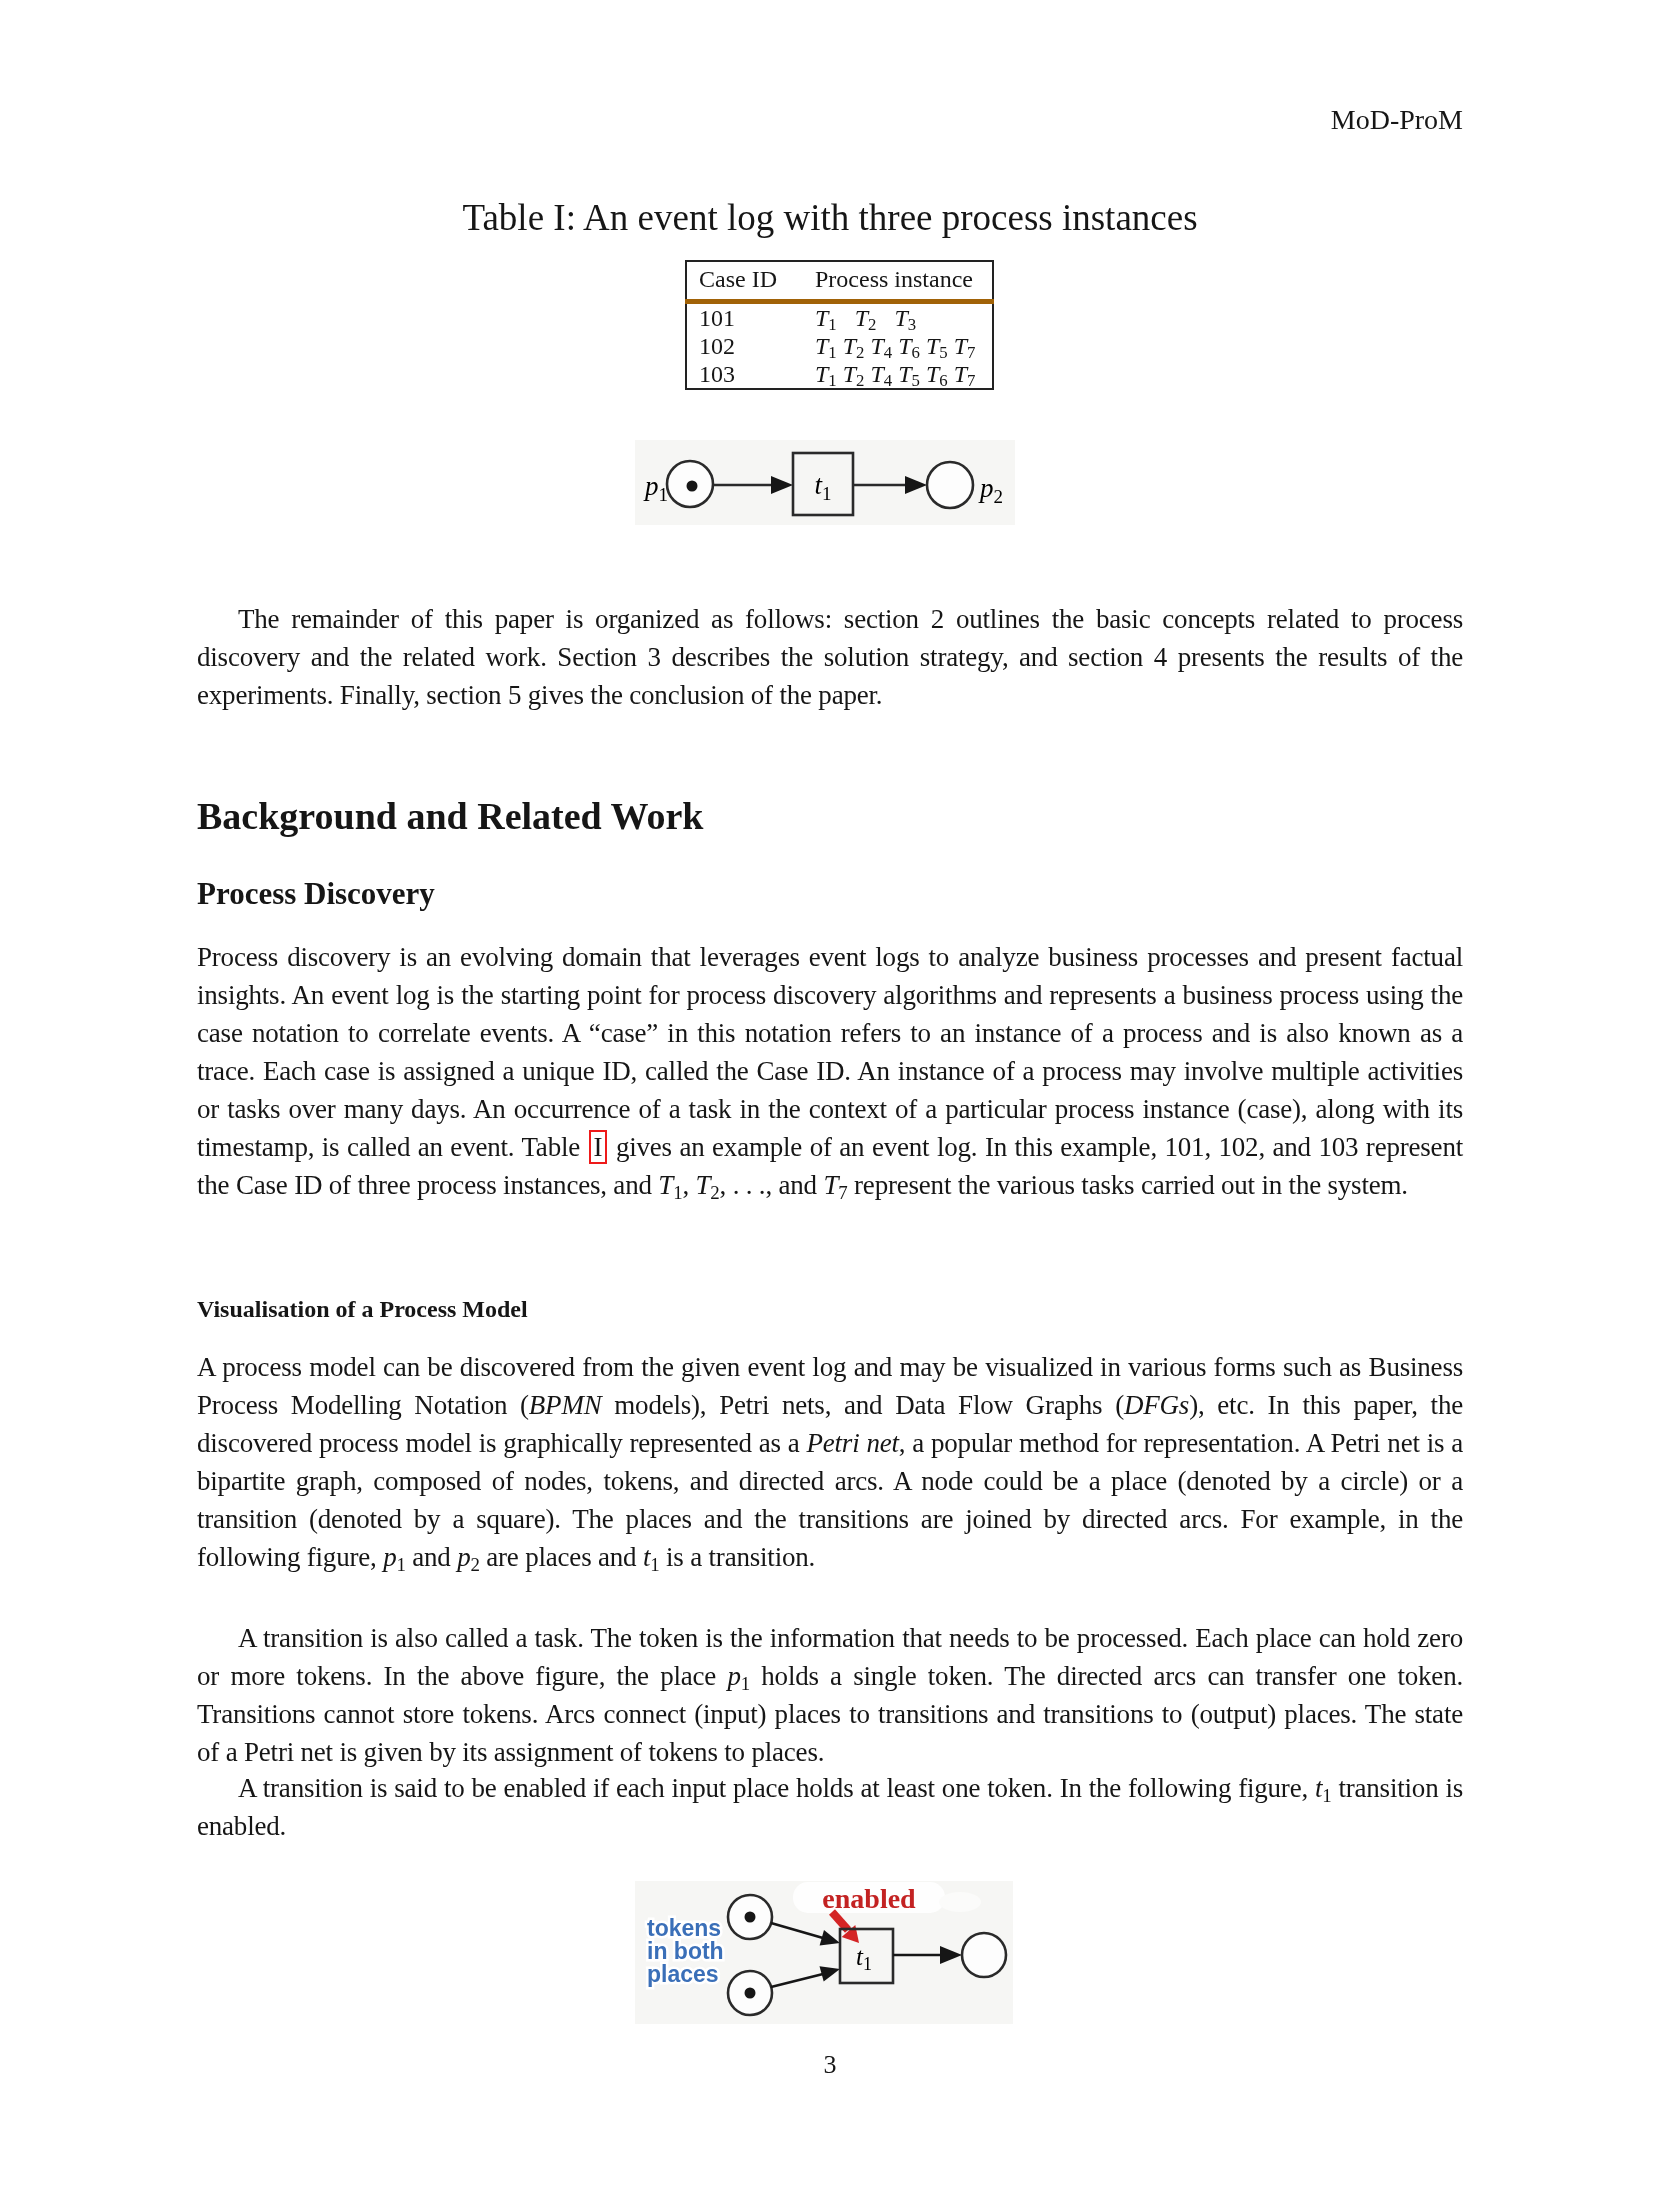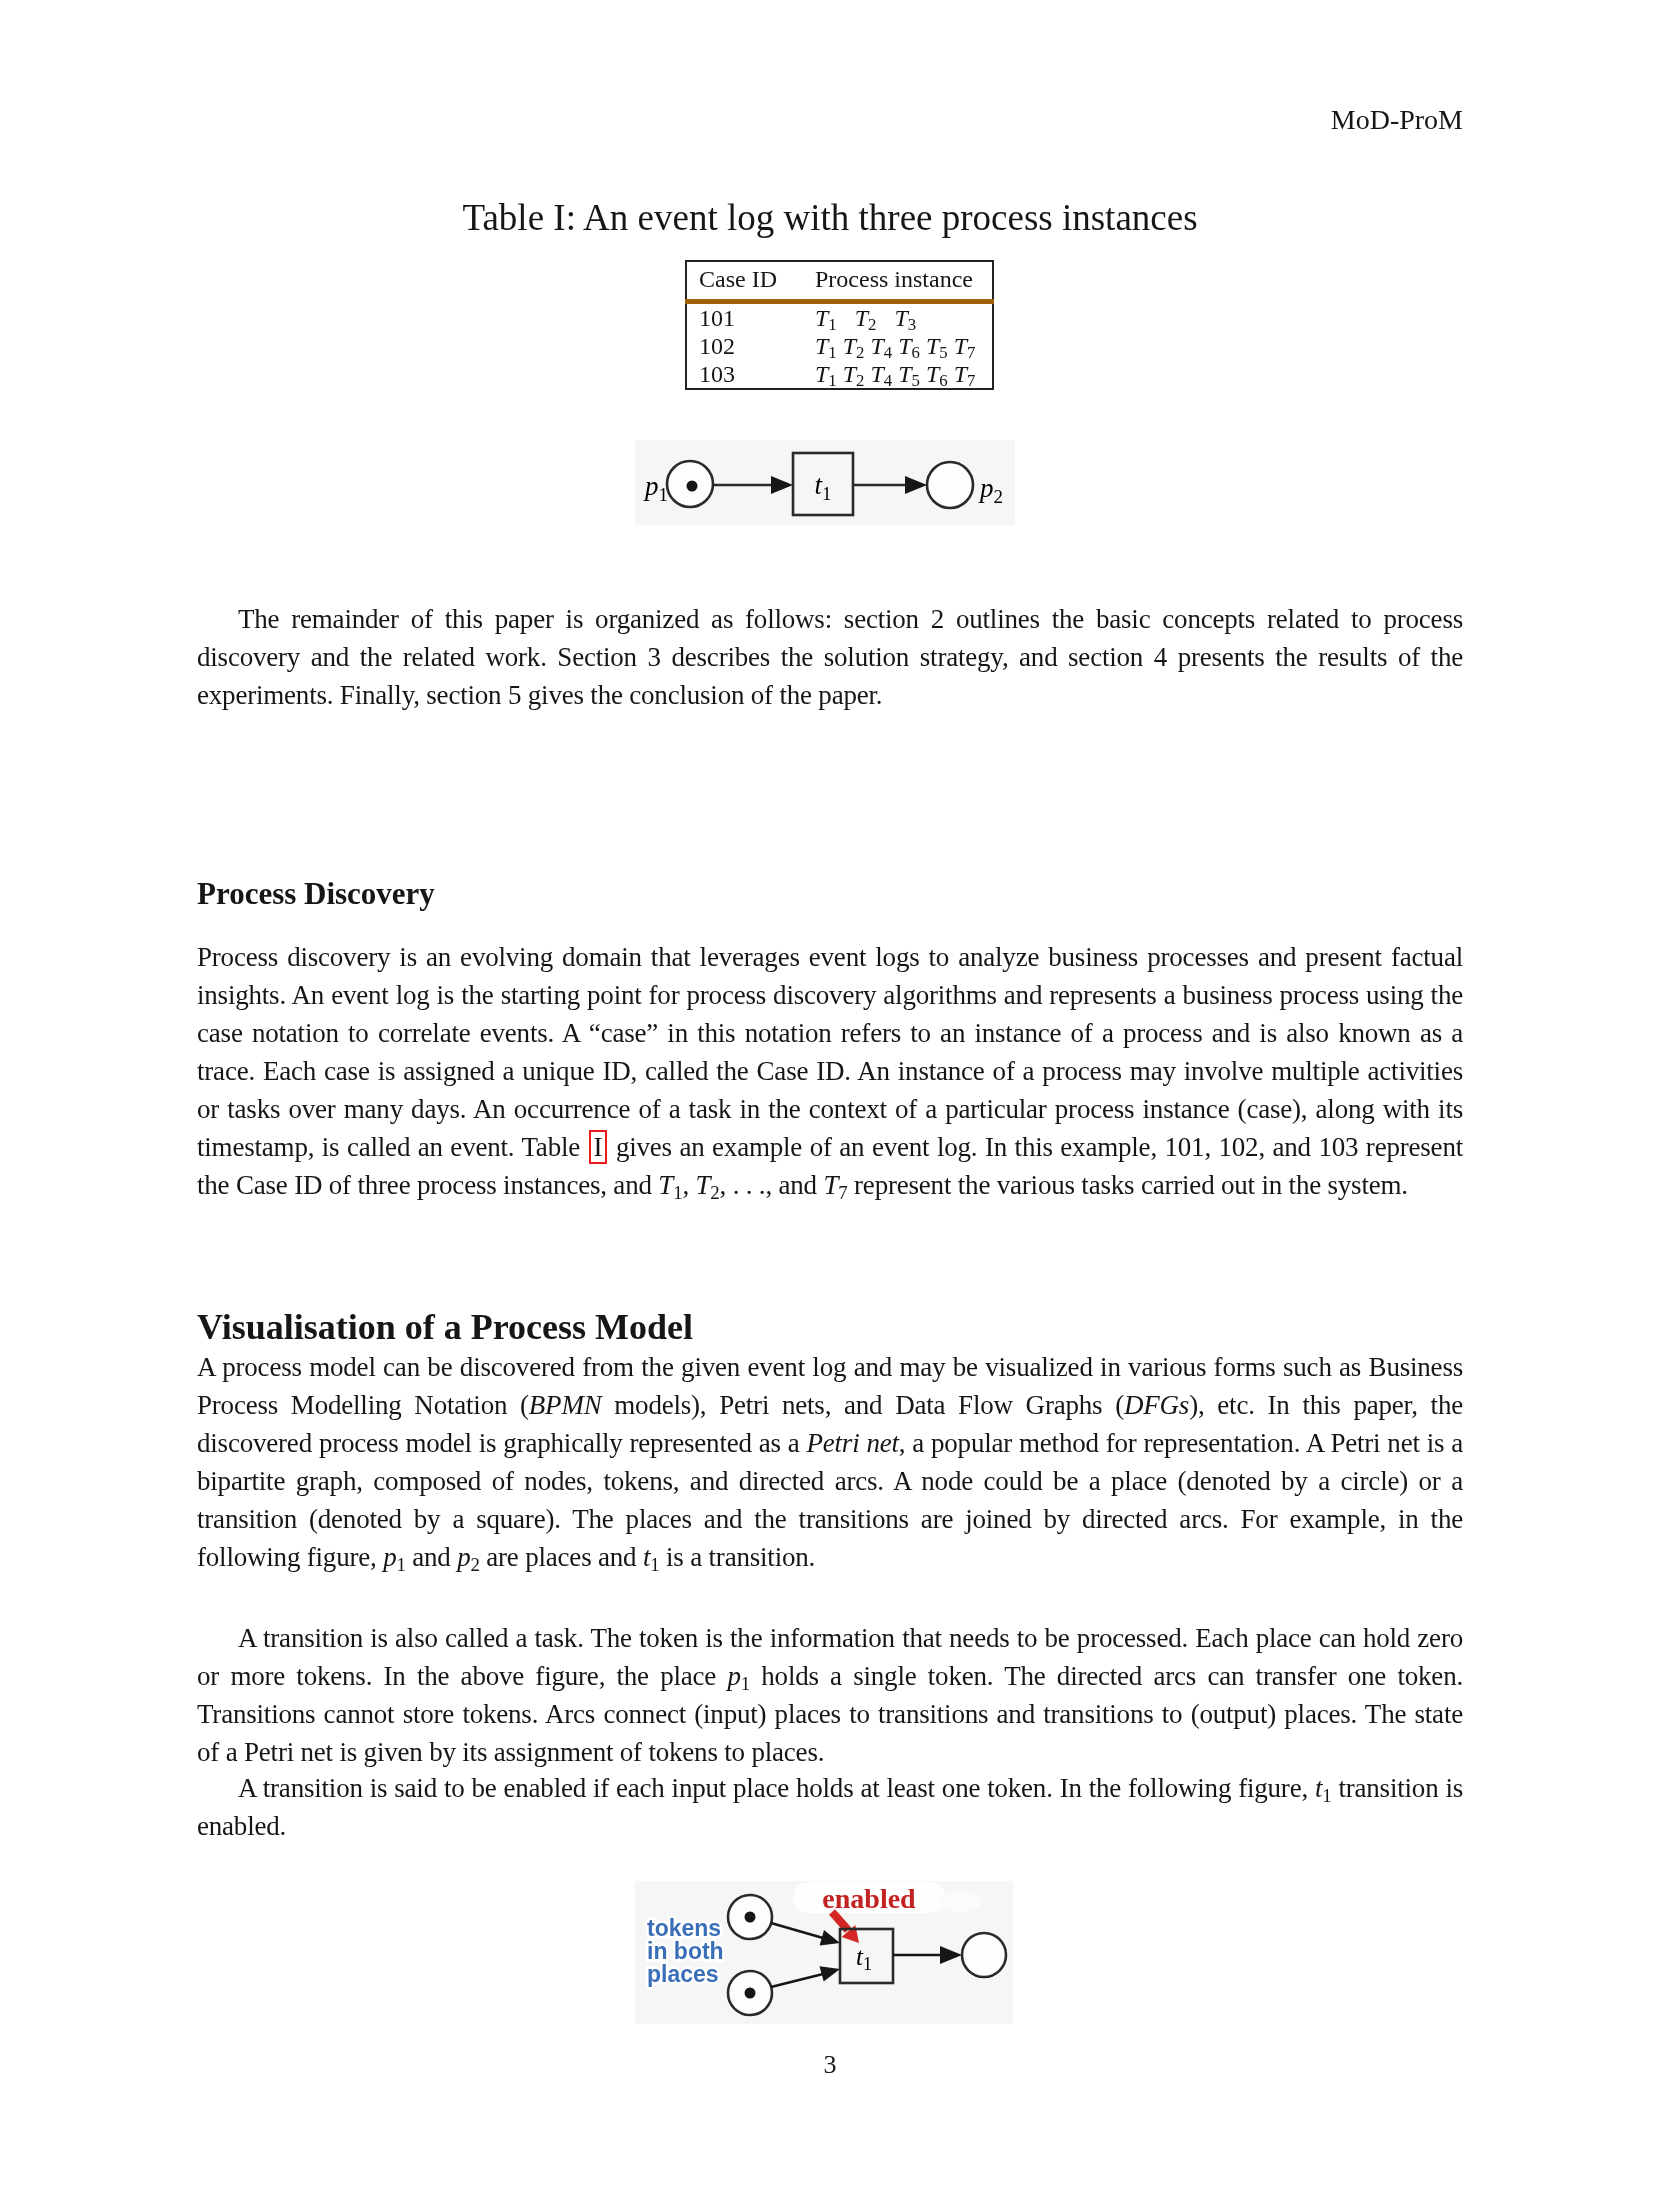--- a/index.html
+++ b/index.html
@@ -36,21 +36,21 @@
   .h-section {
     position:absolute; left:197px; top:772px;
     font-size:38px; font-weight:bold; line-height:1;
   }
   .h-sub {
     position:absolute; left:197px; top:852px;
     font-size:31px; font-weight:bold; line-height:1;
   }
   .h-subsub {
     position:absolute; left:197px; top:1273px;
-    font-size:36px; font-weight:bold; line-height:1;
+    font-size:24px; font-weight:bold; line-height:1;
   }
   .para {
     position:absolute; left:197px; width:1266px;
     font-size:27px; line-height:38px; text-align:justify;
     letter-spacing:-0.2px;
   }
   .para.indent { text-indent:41px; }
   #para-remainder { top:573px; }
   #para-discovery { top:911px; }
   #para-visual    { top:1321px; }
@@ -122,20 +122,21 @@
       <text text-anchor="middle" x="188" y="54" font-size="27"><tspan class="var">t</tspan><tspan font-size="19" dy="6">1</tspan></text>
       <line x1="218" y1="45" x2="272" y2="45" stroke="#2a2a2a" stroke-width="2.6"></line>
       <polygon points="270,36 292,45 270,54" fill="#161616"></polygon>
       <circle cx="315" cy="45" r="23" fill="#fdfdfd" stroke="#2a2a2a" stroke-width="2.6"></circle>
       <text x="345" y="57" font-size="27"><tspan class="var">p</tspan><tspan font-size="19" dy="6">2</tspan></text>
     </svg>
   </div>
 
   <p class="para indent" id="para-remainder">The remainder of this paper is organized as follows: section 2 outlines the basic concepts related to process discovery and the related work. Section 3 describes the solution strategy, and section 4 presents the results of the experiments. Finally, section 5 gives the conclusion of the paper.</p>
 
+  <h1 class="h-section">Background and Related Work</h1>
   <h2 class="h-sub">Process Discovery</h2>
 
   <p class="para" id="para-discovery"><span>Process discovery is an evolving domain that leverages event logs to analyze business processes and present factual insights. An event log is the starting point for process discovery algorithms and represents a business process using the case notation to correlate events. A “case” in this notation refers to an instance of a process and is also known as a trace. Each case is assigned a unique ID, called the Case ID. An instance of a process may involve multiple activities or tasks over many days. An occurrence of a task in the context of a particular process instance (case), along with its timestamp, is called an event. Table </span><span class="ref-box">I</span><span> gives an example of an event log. In this example, 101, 102, and 103 represent the Case ID of three process instances, and </span><span class="var">T</span><sub class="msub">1</sub><span>, </span><span class="var">T</span><sub class="msub">2</sub><span>, . . ., and </span><span class="var">T</span><sub class="msub">7</sub><span> represent the various tasks carried out in the system.</span></p>
 
   <h3 class="h-subsub">Visualisation of a Process Model</h3>
 
   <p class="para" id="para-visual"><span>A process model can be discovered from the given event log and may be visualized in various forms such as Business Process Modelling Notation (</span><span class="var">BPMN</span><span> models), Petri nets, and Data Flow Graphs (</span><span class="var">DFGs</span><span>), etc. In this paper, the discovered process model is graphically represented as a </span><span class="var">Petri net</span><span>, a popular method for representation. A Petri net is a bipartite graph, composed of nodes, tokens, and directed arcs. A node could be a place (denoted by a circle) or a transition (denoted by a square). The places and the transitions are joined by directed arcs. For example, in the following figure, </span><span class="var">p</span><sub class="msub">1</sub><span> and </span><span class="var">p</span><sub class="msub">2</sub><span> are places and </span><span class="var">t</span><sub class="msub">1</sub><span> is a transition.</span></p>
   <p class="para indent" id="para-task"><span>A transition is also called a task. The token is the information that needs to be processed. Each place can hold zero or more tokens. In the above figure, the place </span><span class="var">p</span><sub class="msub">1</sub><span> holds a single token. The directed arcs can transfer one token. Transitions cannot store tokens. Arcs connect (input) places to transitions and transitions to (output) places. The state of a Petri net is given by its assignment of tokens to places.</span></p>
   <p class="para indent" id="para-enabled"><span>A transition is said to be enabled if each input place holds at least one token. In the following figure, </span><span class="var">t</span><sub class="msub">1</sub><span> transition is enabled.</span></p>
 

